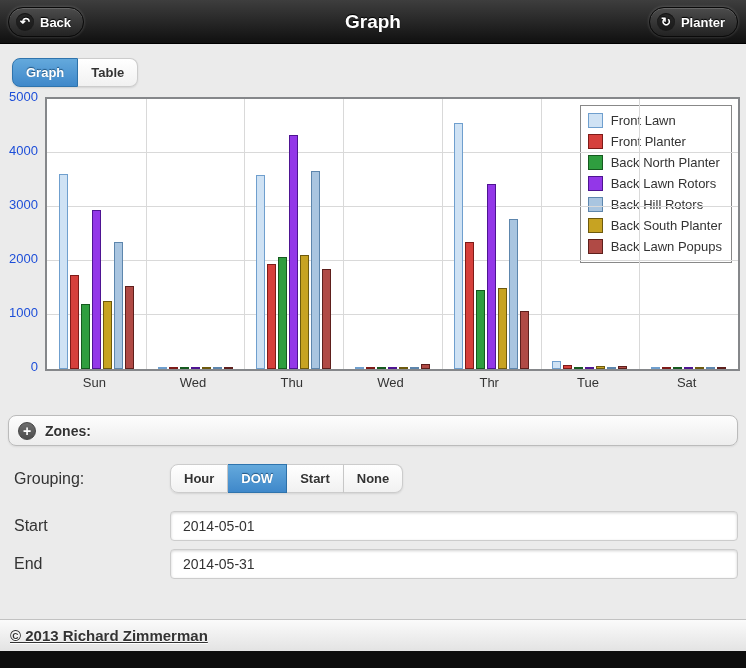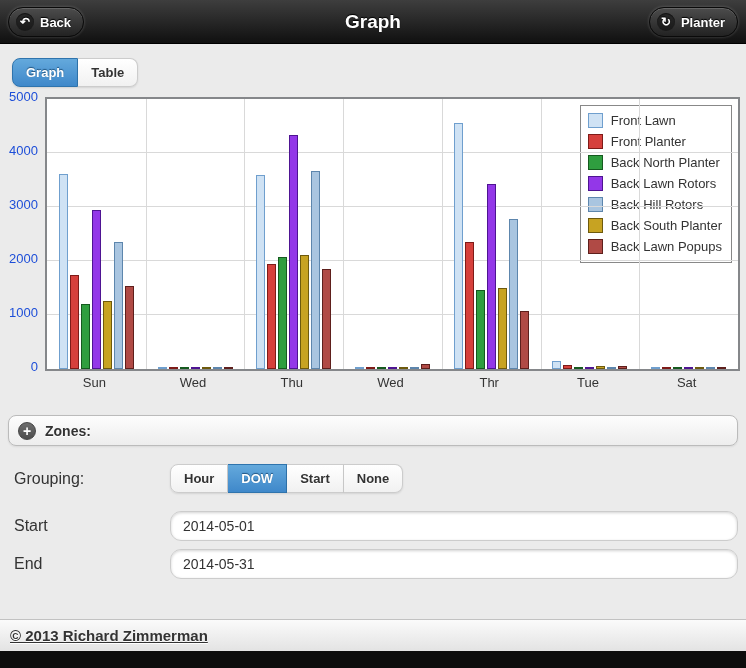--- a/index.html
+++ b/index.html
@@ -100,21 +100,21 @@
     background: linear-gradient(#6e6e6e, #4d4d4d); border: 1px solid #444;
     color: #fff; font-size: 14px; font-weight: bold; line-height: 16px; text-align: center;
     text-shadow: none;
   }
   
   .form-row { display: flex; align-items: center; margin: 18px 8px 0 8px; }
   .form-row.tight { margin-top: 8px; }
   .form-label { width: 162px; padding-left: 6px; font-size: 16px; color: #333; }
   .text-input {
     flex: 1; height: 30px; padding: 0 12px;
-    border: 1px solid #ccc; border-radius: 11px; background: #fff;
+    border: 1px solid #ccc; border-radius: 4px; background: #fff;
     font-family: "Liberation Sans", sans-serif; font-size: 14px; color: #333;
     box-shadow: inset 0 1px 3px rgba(0,0,0,.18);
   }
   
   .footer {
     flex: 0 0 32px; background: linear-gradient(#fbfbfb, #e3e3e3);
     border-top: 1px solid #c2c2c2;
     display: flex; align-items: center; padding: 0 10px;
     font-size: 15px; font-weight: bold; color: #333; text-shadow: 0 1px 0 #fff; text-decoration: underline;
   }

